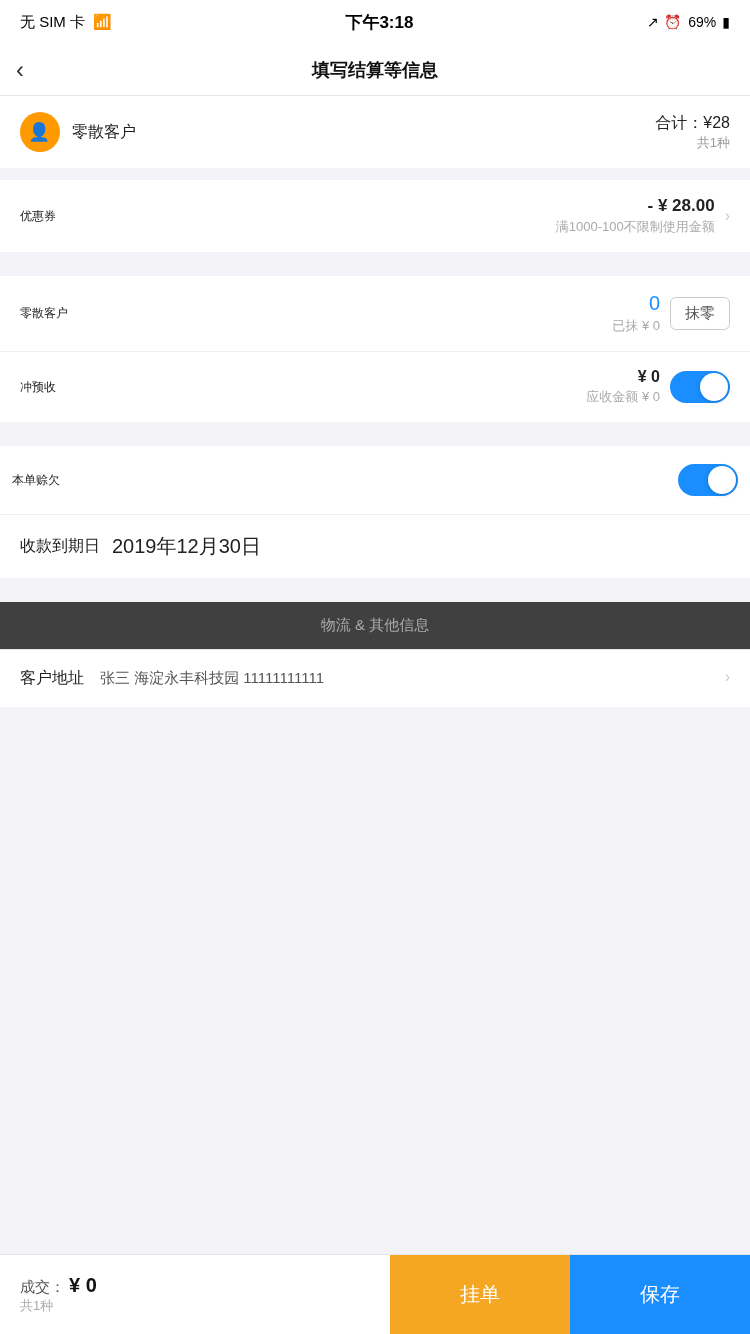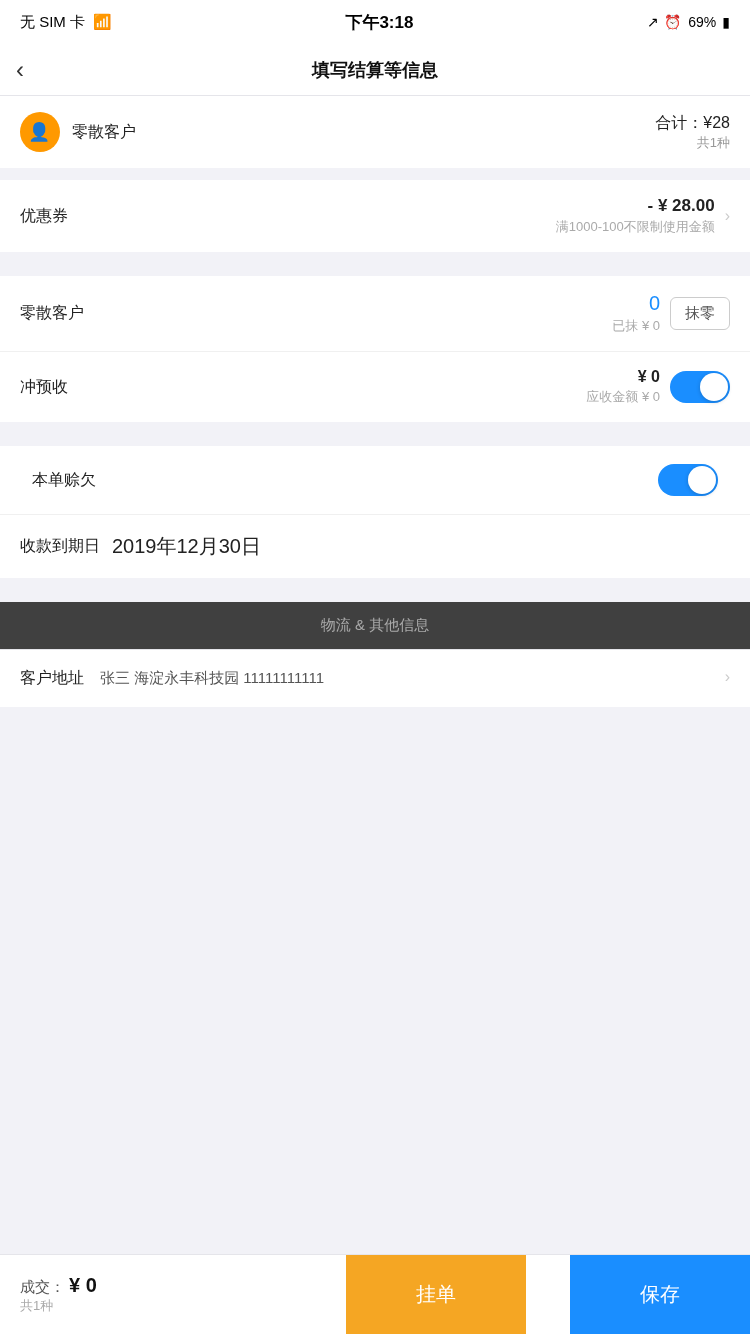--- a/index.html
+++ b/index.html
@@ -108,21 +108,21 @@
     .row-item {
       padding: 16px 20px;
       display: flex;
       align-items: center;
       justify-content: space-between;
       background: #fff;
       border-top: 1px solid #f0f0f0;
       min-height: 56px;
     }
     .row-label {
-      font-size: 16px;
+      font-size: 12px;
       color: #222;
       min-width: 80px;
     }
     .row-right {
       display: flex;
       align-items: center;
       gap: 10px;
     }
     .row-value {
       font-size: 16px;
@@ -245,21 +245,20 @@
     .bottom-bar {
       position: fixed;
       bottom: 0;
       left: 0;
       width: 750px;
       height: 80px;
       background: #fff;
       display: flex;
       align-items: center;
       border-top: 1px solid #e5e5ea;
-      gap: 44px;
     }
     .bottom-left {
       flex: 1;
       padding: 0 20px;
     }
     .bottom-chengjiao {
       font-size: 15px;
       color: #555;
     }
     .bottom-amount {
@@ -361,21 +360,21 @@
         <div class="toggle">
           <div class="toggle-knob"></div>
         </div>
       </div>
     </div>
   </div>
 
   <div class="divider-section"></div>
 
   <div class="section">
-    <div class="row-item" style="border-top: none; padding: 18px 32px;">
+    <div class="row-item" style="border-top: none; padding: 18px 12px;">
       <span class="row-label">本单赊欠</span>
       <div class="toggle">
         <div class="toggle-knob"></div>
       </div>
     </div>
 
     <div class="due-date-row">
       <span class="due-date-label">收款到期日</span>
       <span class="due-date-value">2019年12月30日</span>
     </div>

